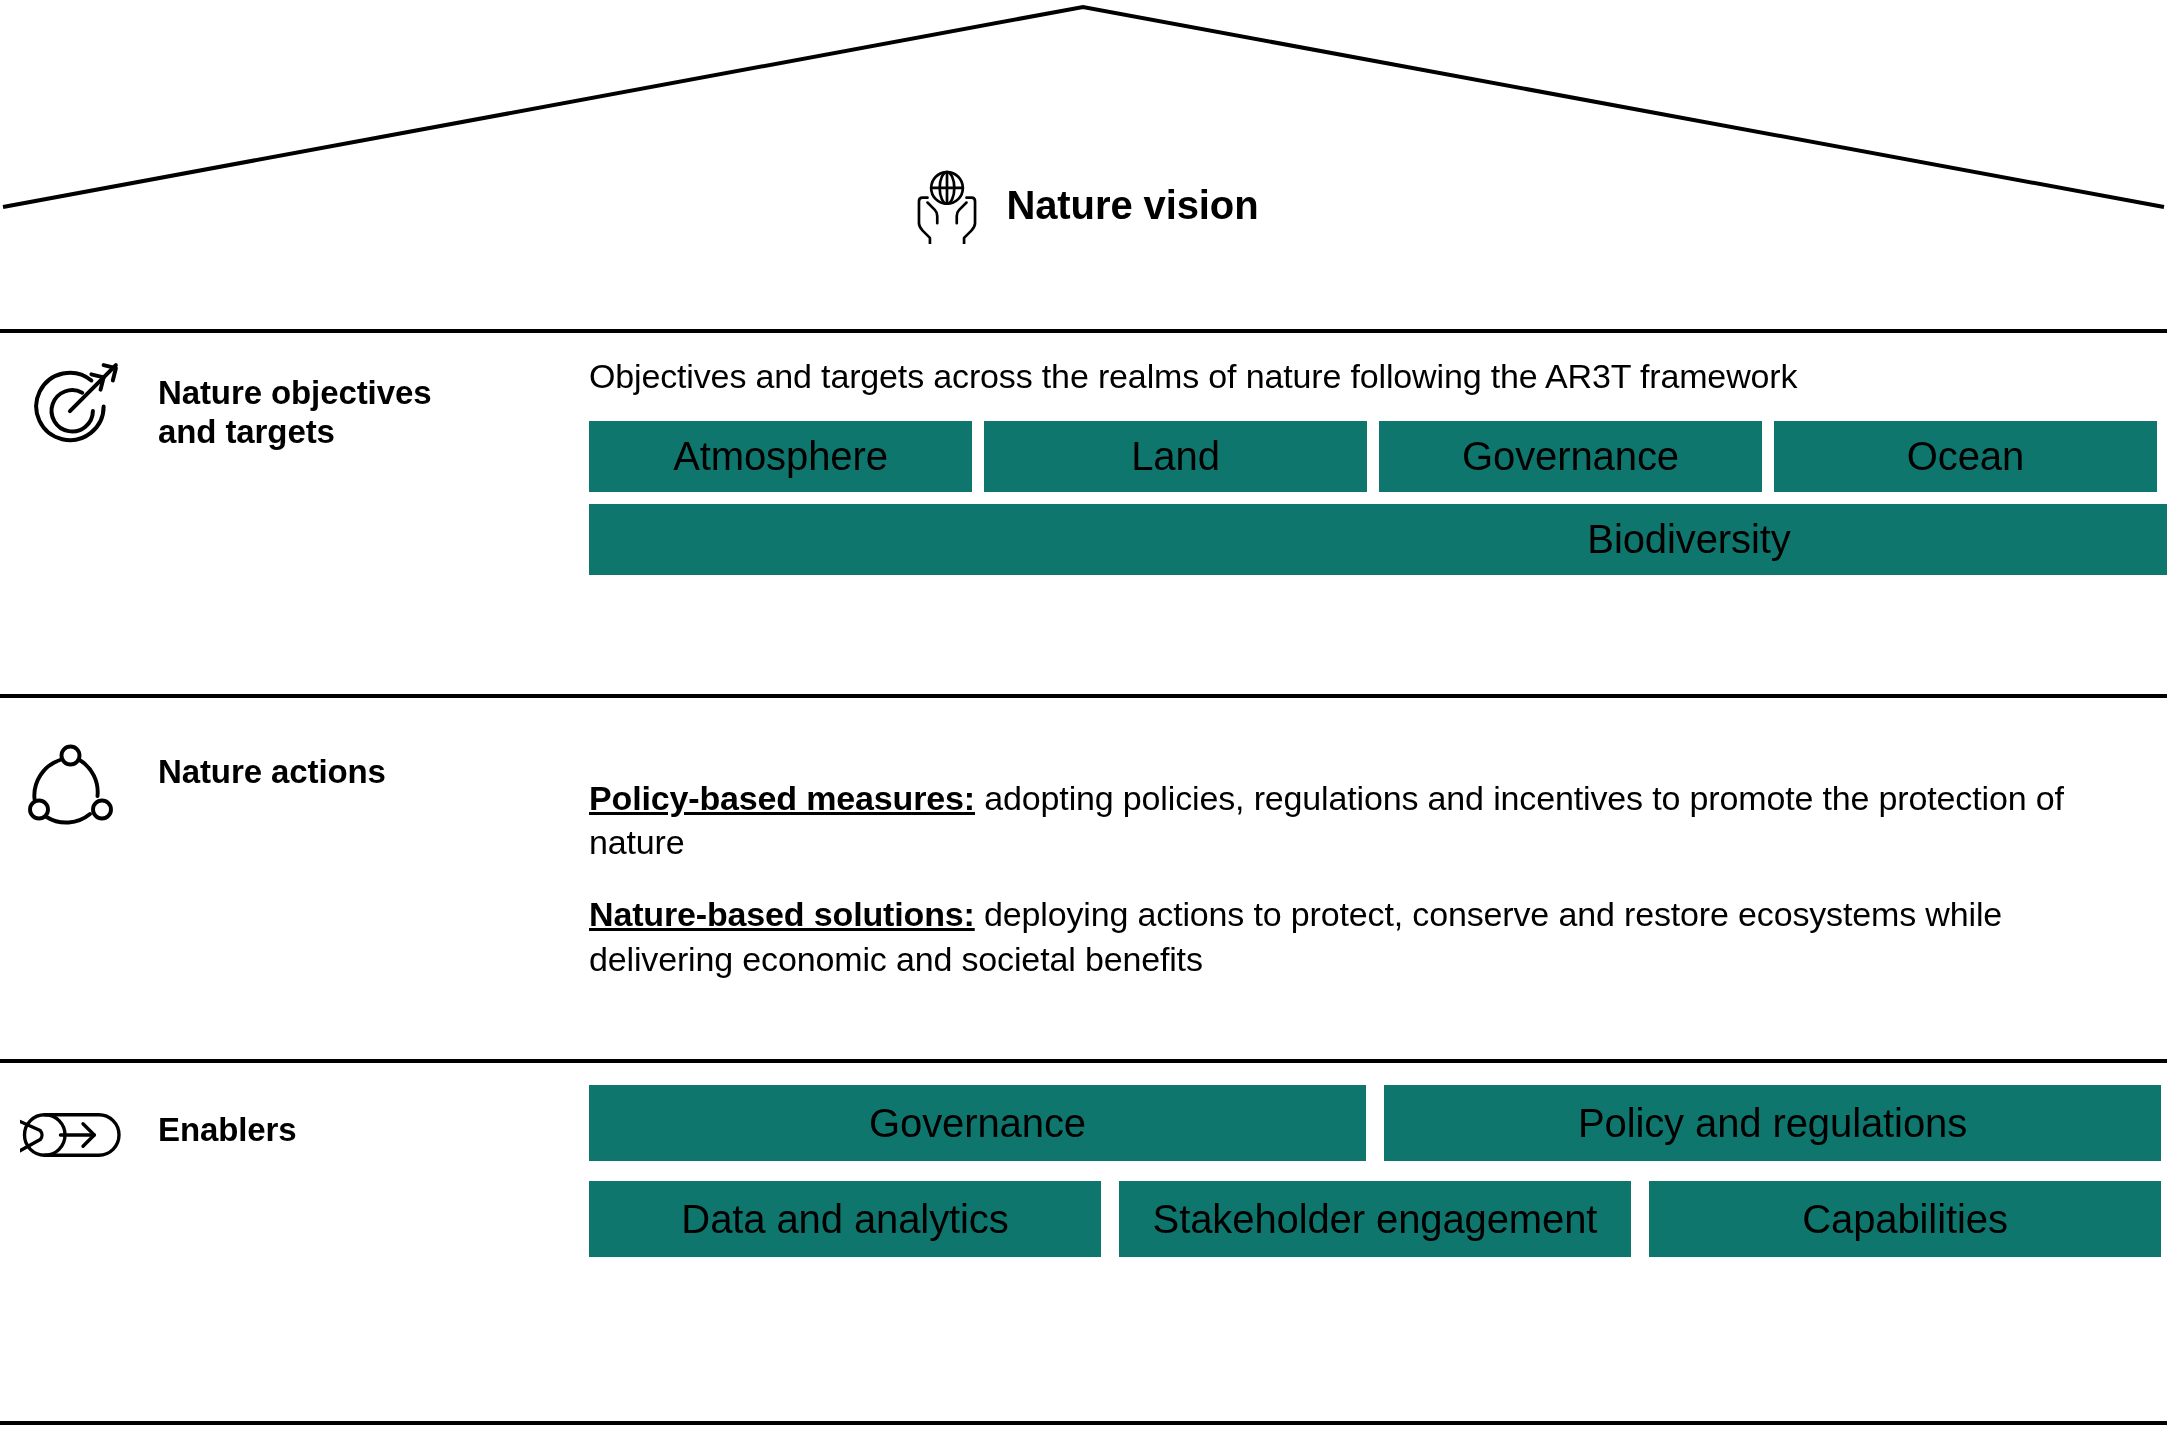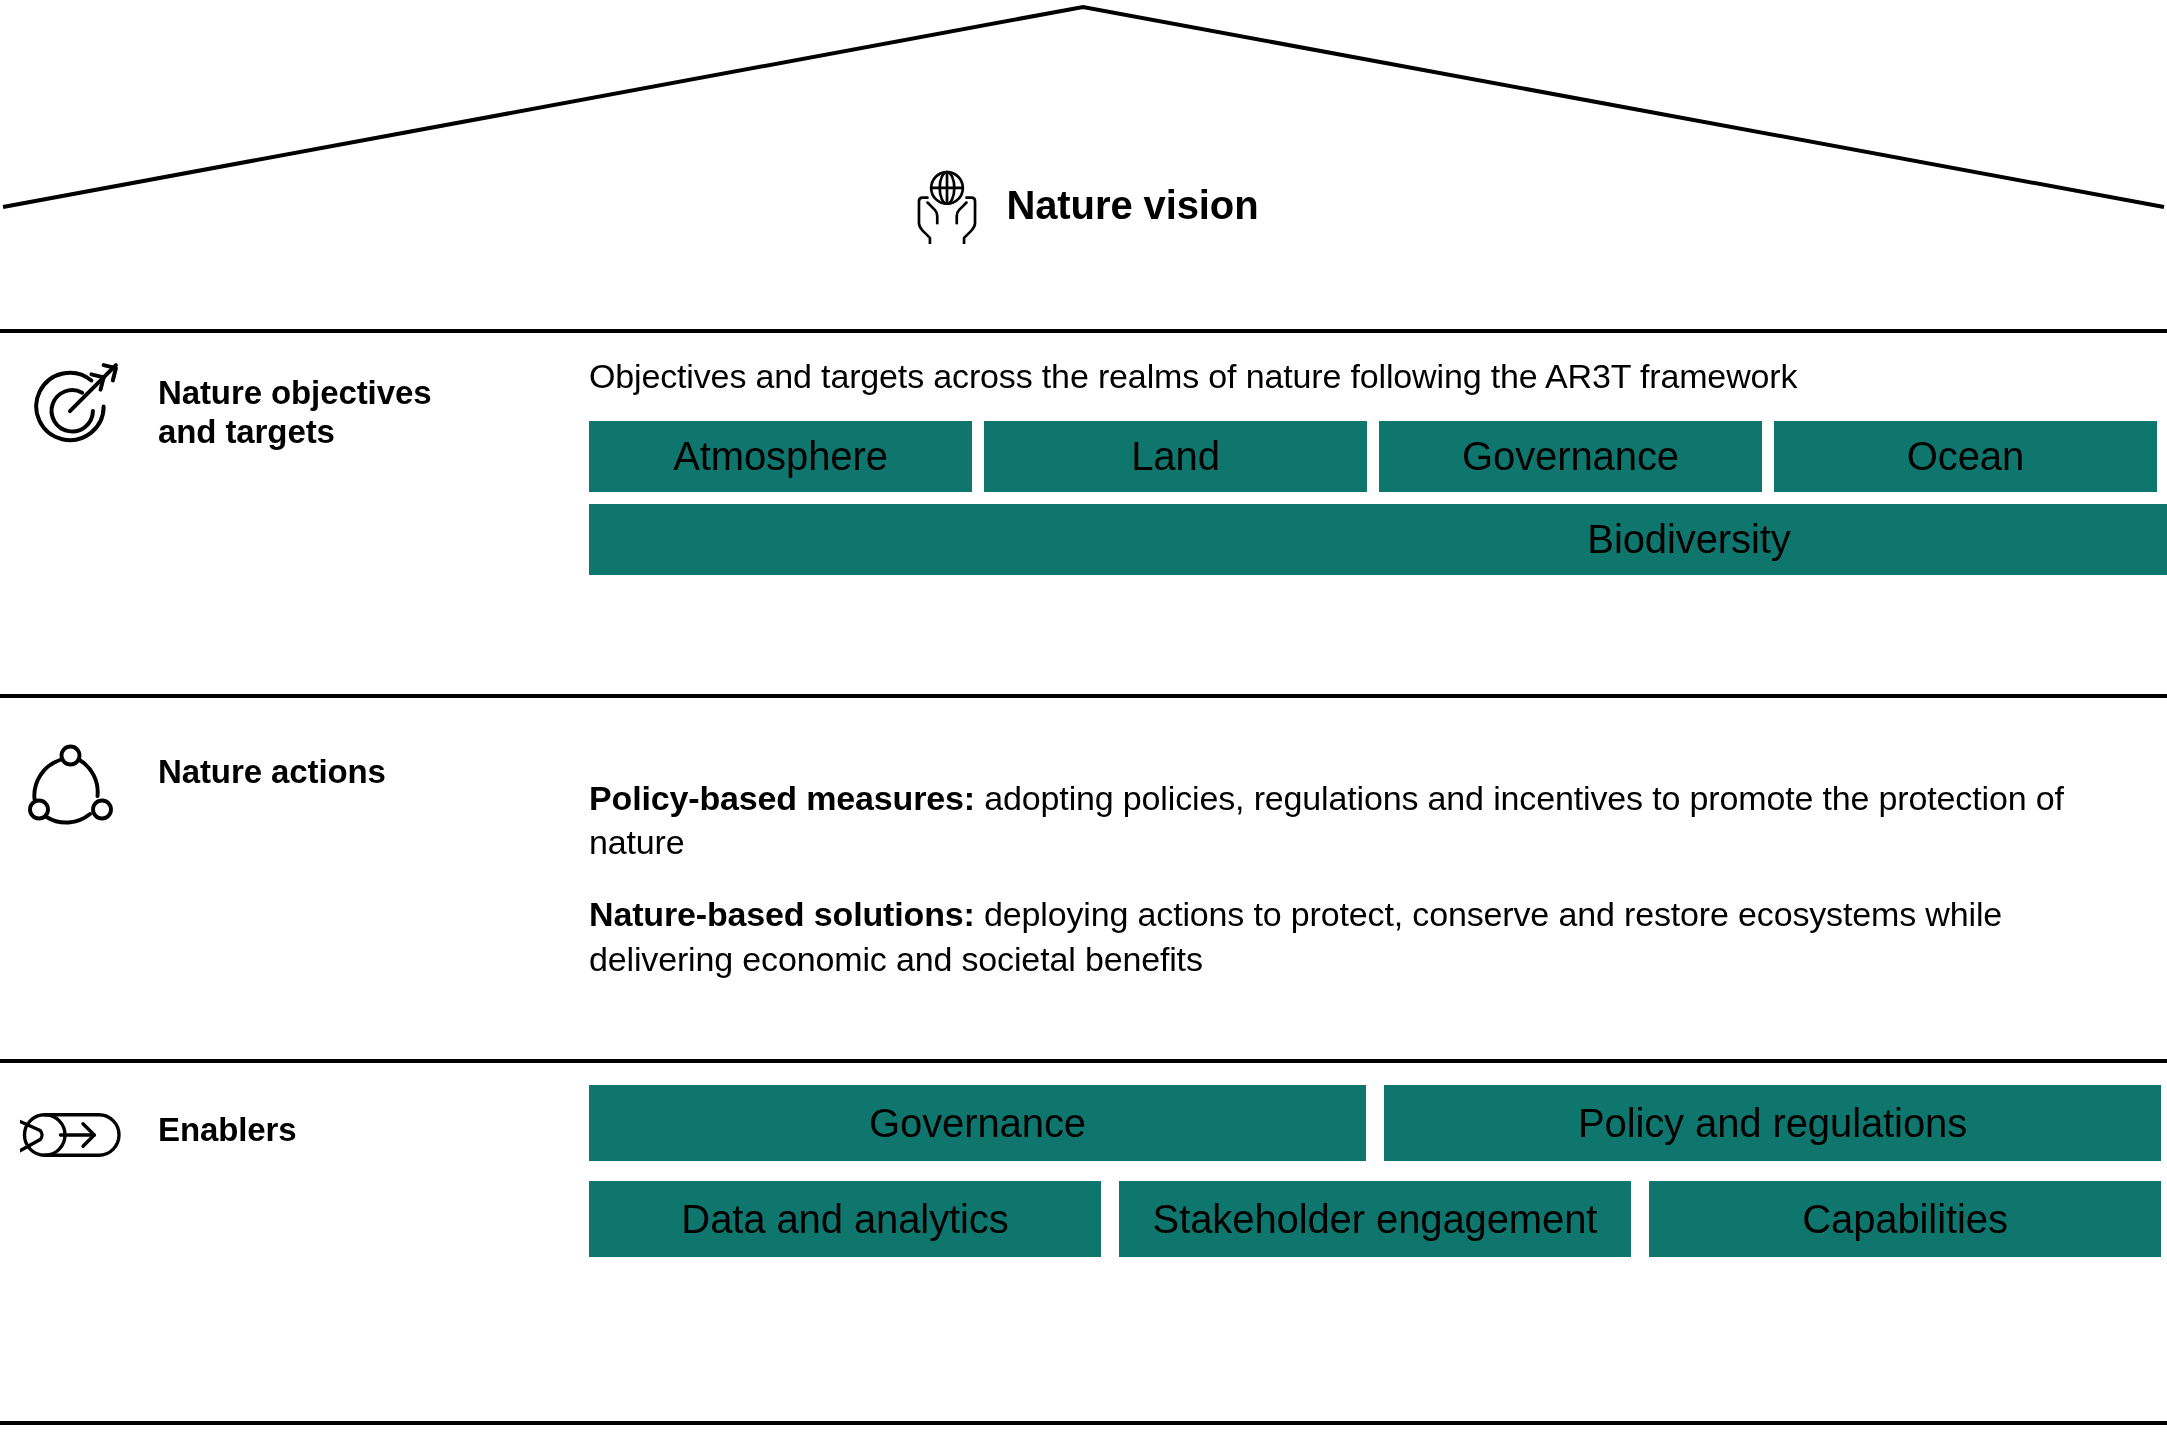--- a/index.html
+++ b/index.html
@@ -71,21 +71,21 @@
   
   #row-actions{top:698px;height:361px;}
   #row-actions .row-icon{left:18px;top:38px;width:96px;height:96px;}
   #row-actions .row-label{top:55px;}
   #row-actions .row-body{top:78px;right:95px;}
   .action-para{
     font-size:34px;line-height:1.30;letter-spacing:-0.15px;
     margin:0 0 28px 0;
   }
   .action-para:last-child{margin-bottom:0;}
-  .action-para b{font-weight:bold;}
+  .action-para b{font-weight:bold;text-decoration:underline;}
 
   
   #row-enablers{top:1063px;height:358px;}
   #row-enablers .row-icon{left:14px;top:36px;width:108px;height:72px;}
   #row-enablers .row-label{top:48px;}
   #row-enablers .row-body{top:22px;right:12px;}
   .enabler-grid{display:flex;flex-direction:column;gap:20px;}
   .enabler-line{display:flex;gap:18px;}
   .enabler-line .chip{flex:1 1 0;height:76px;}
 </style>

